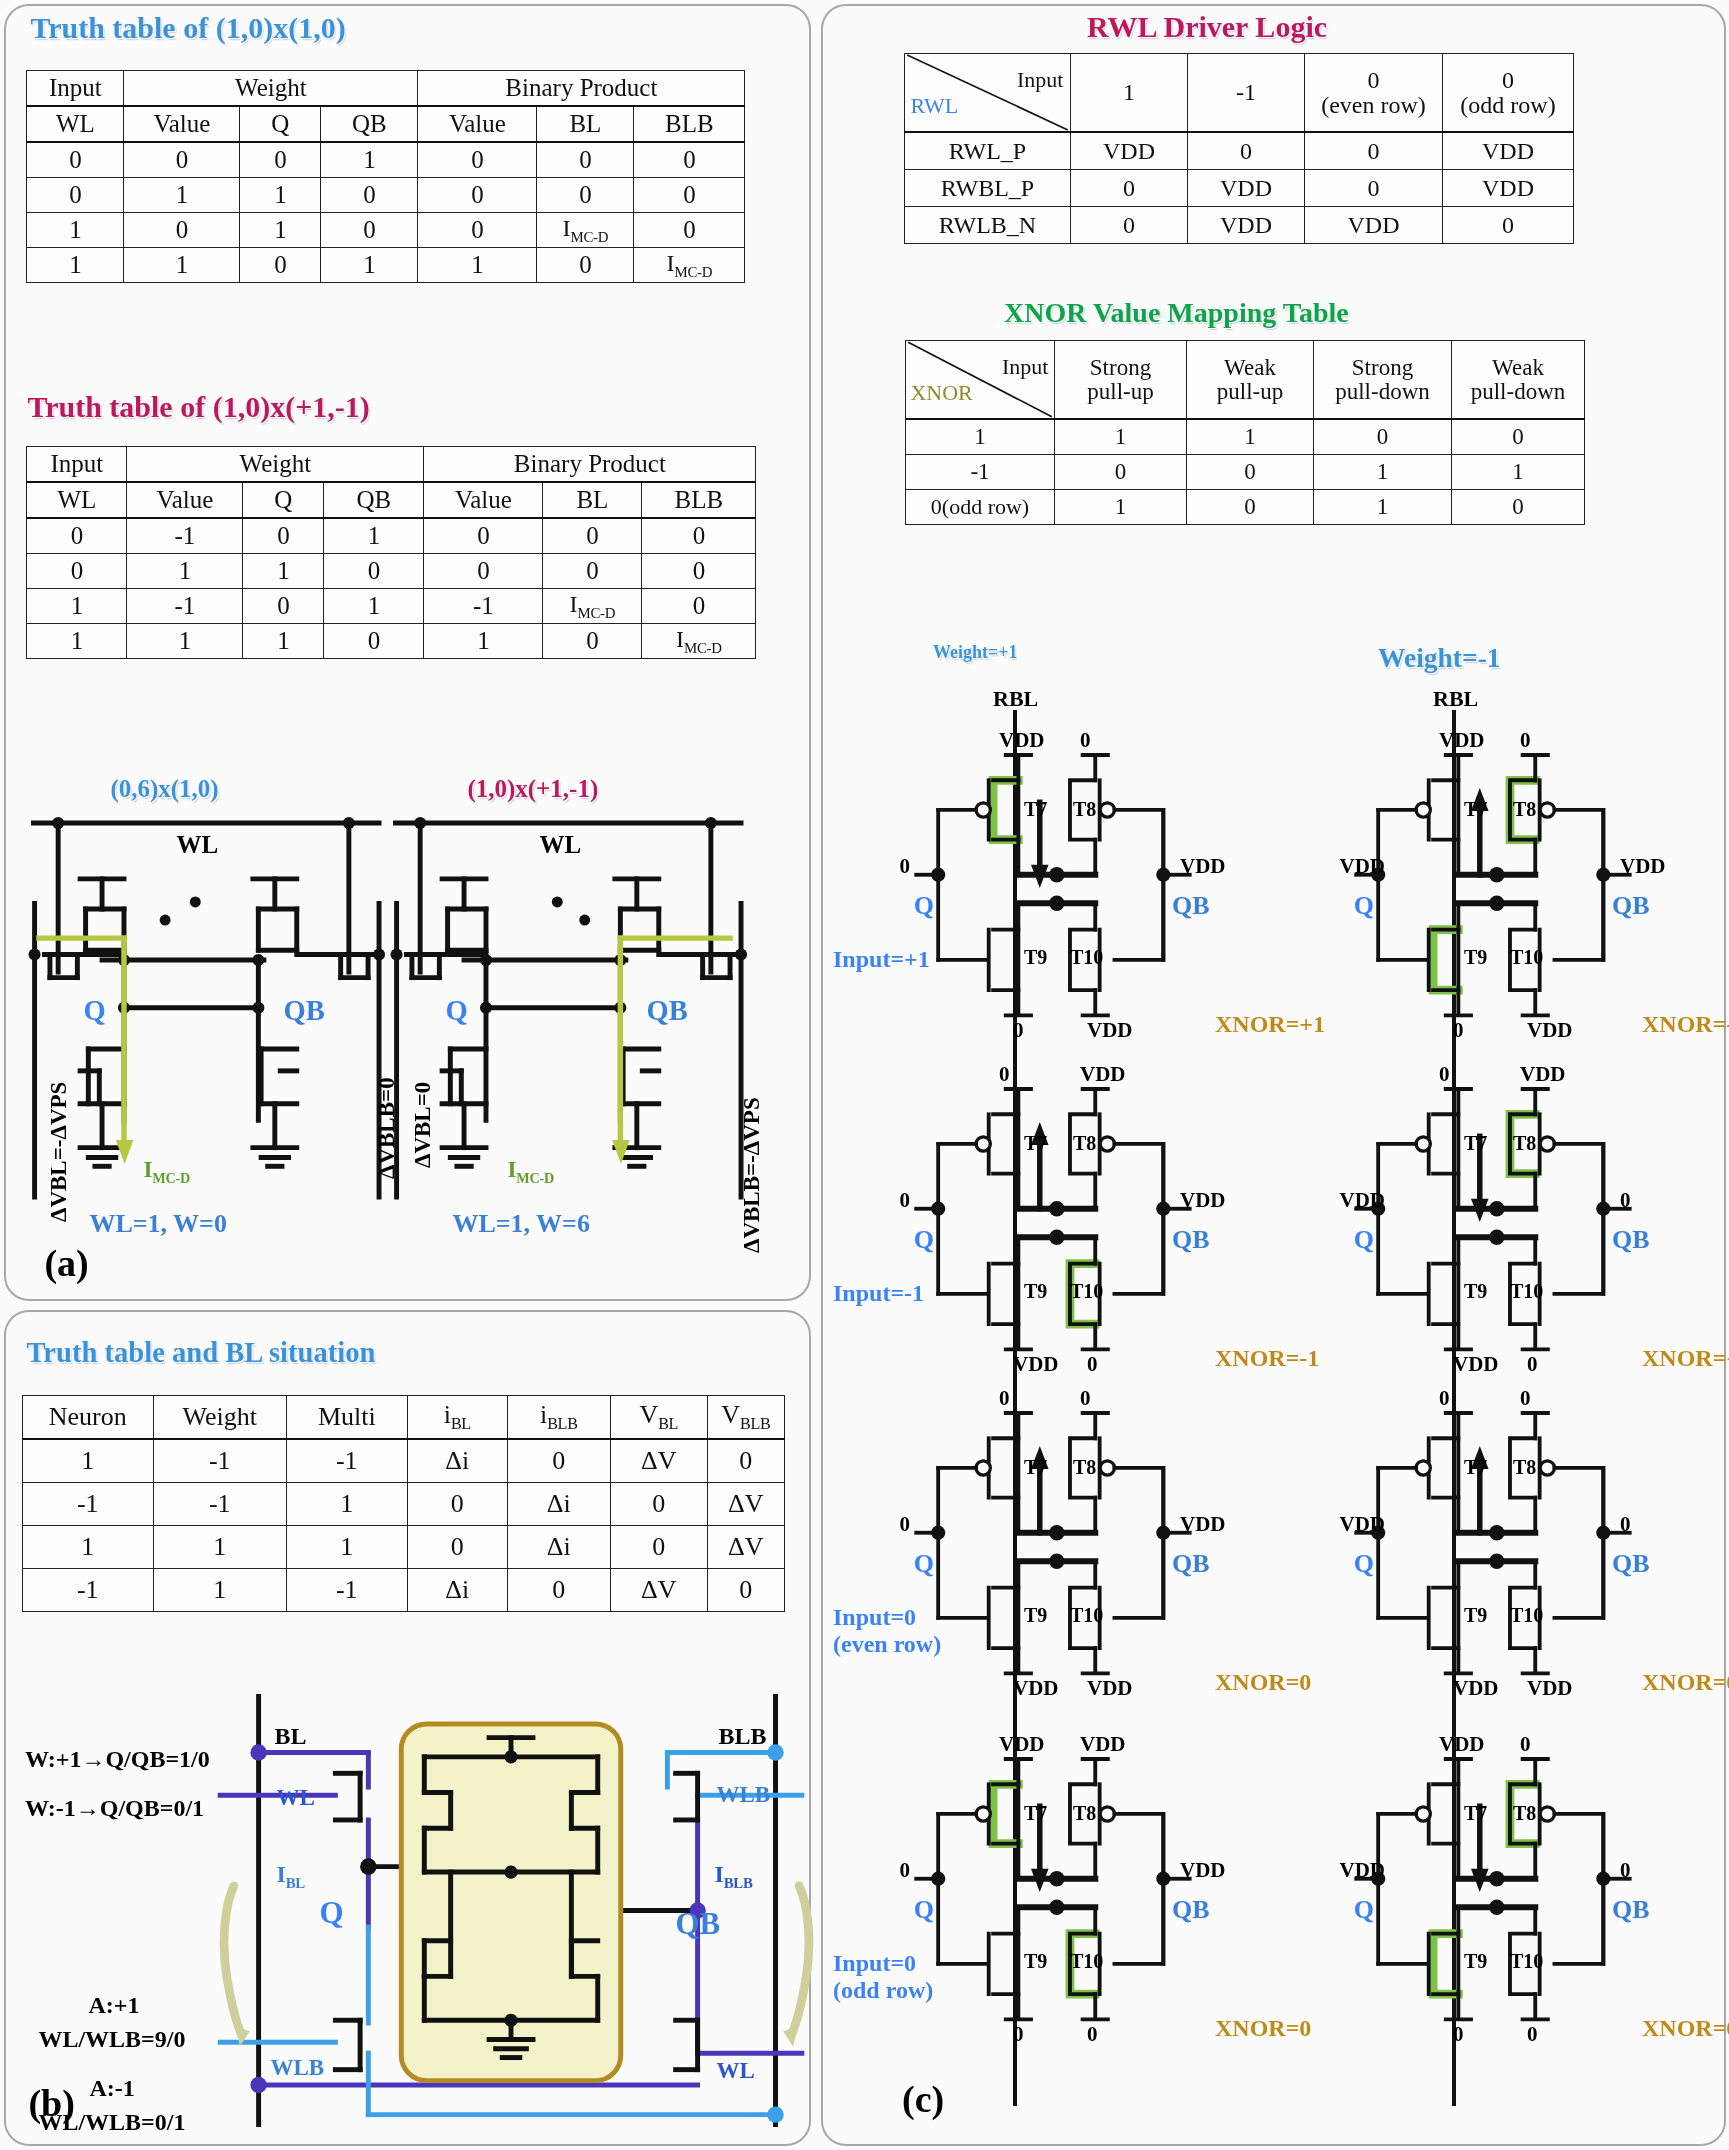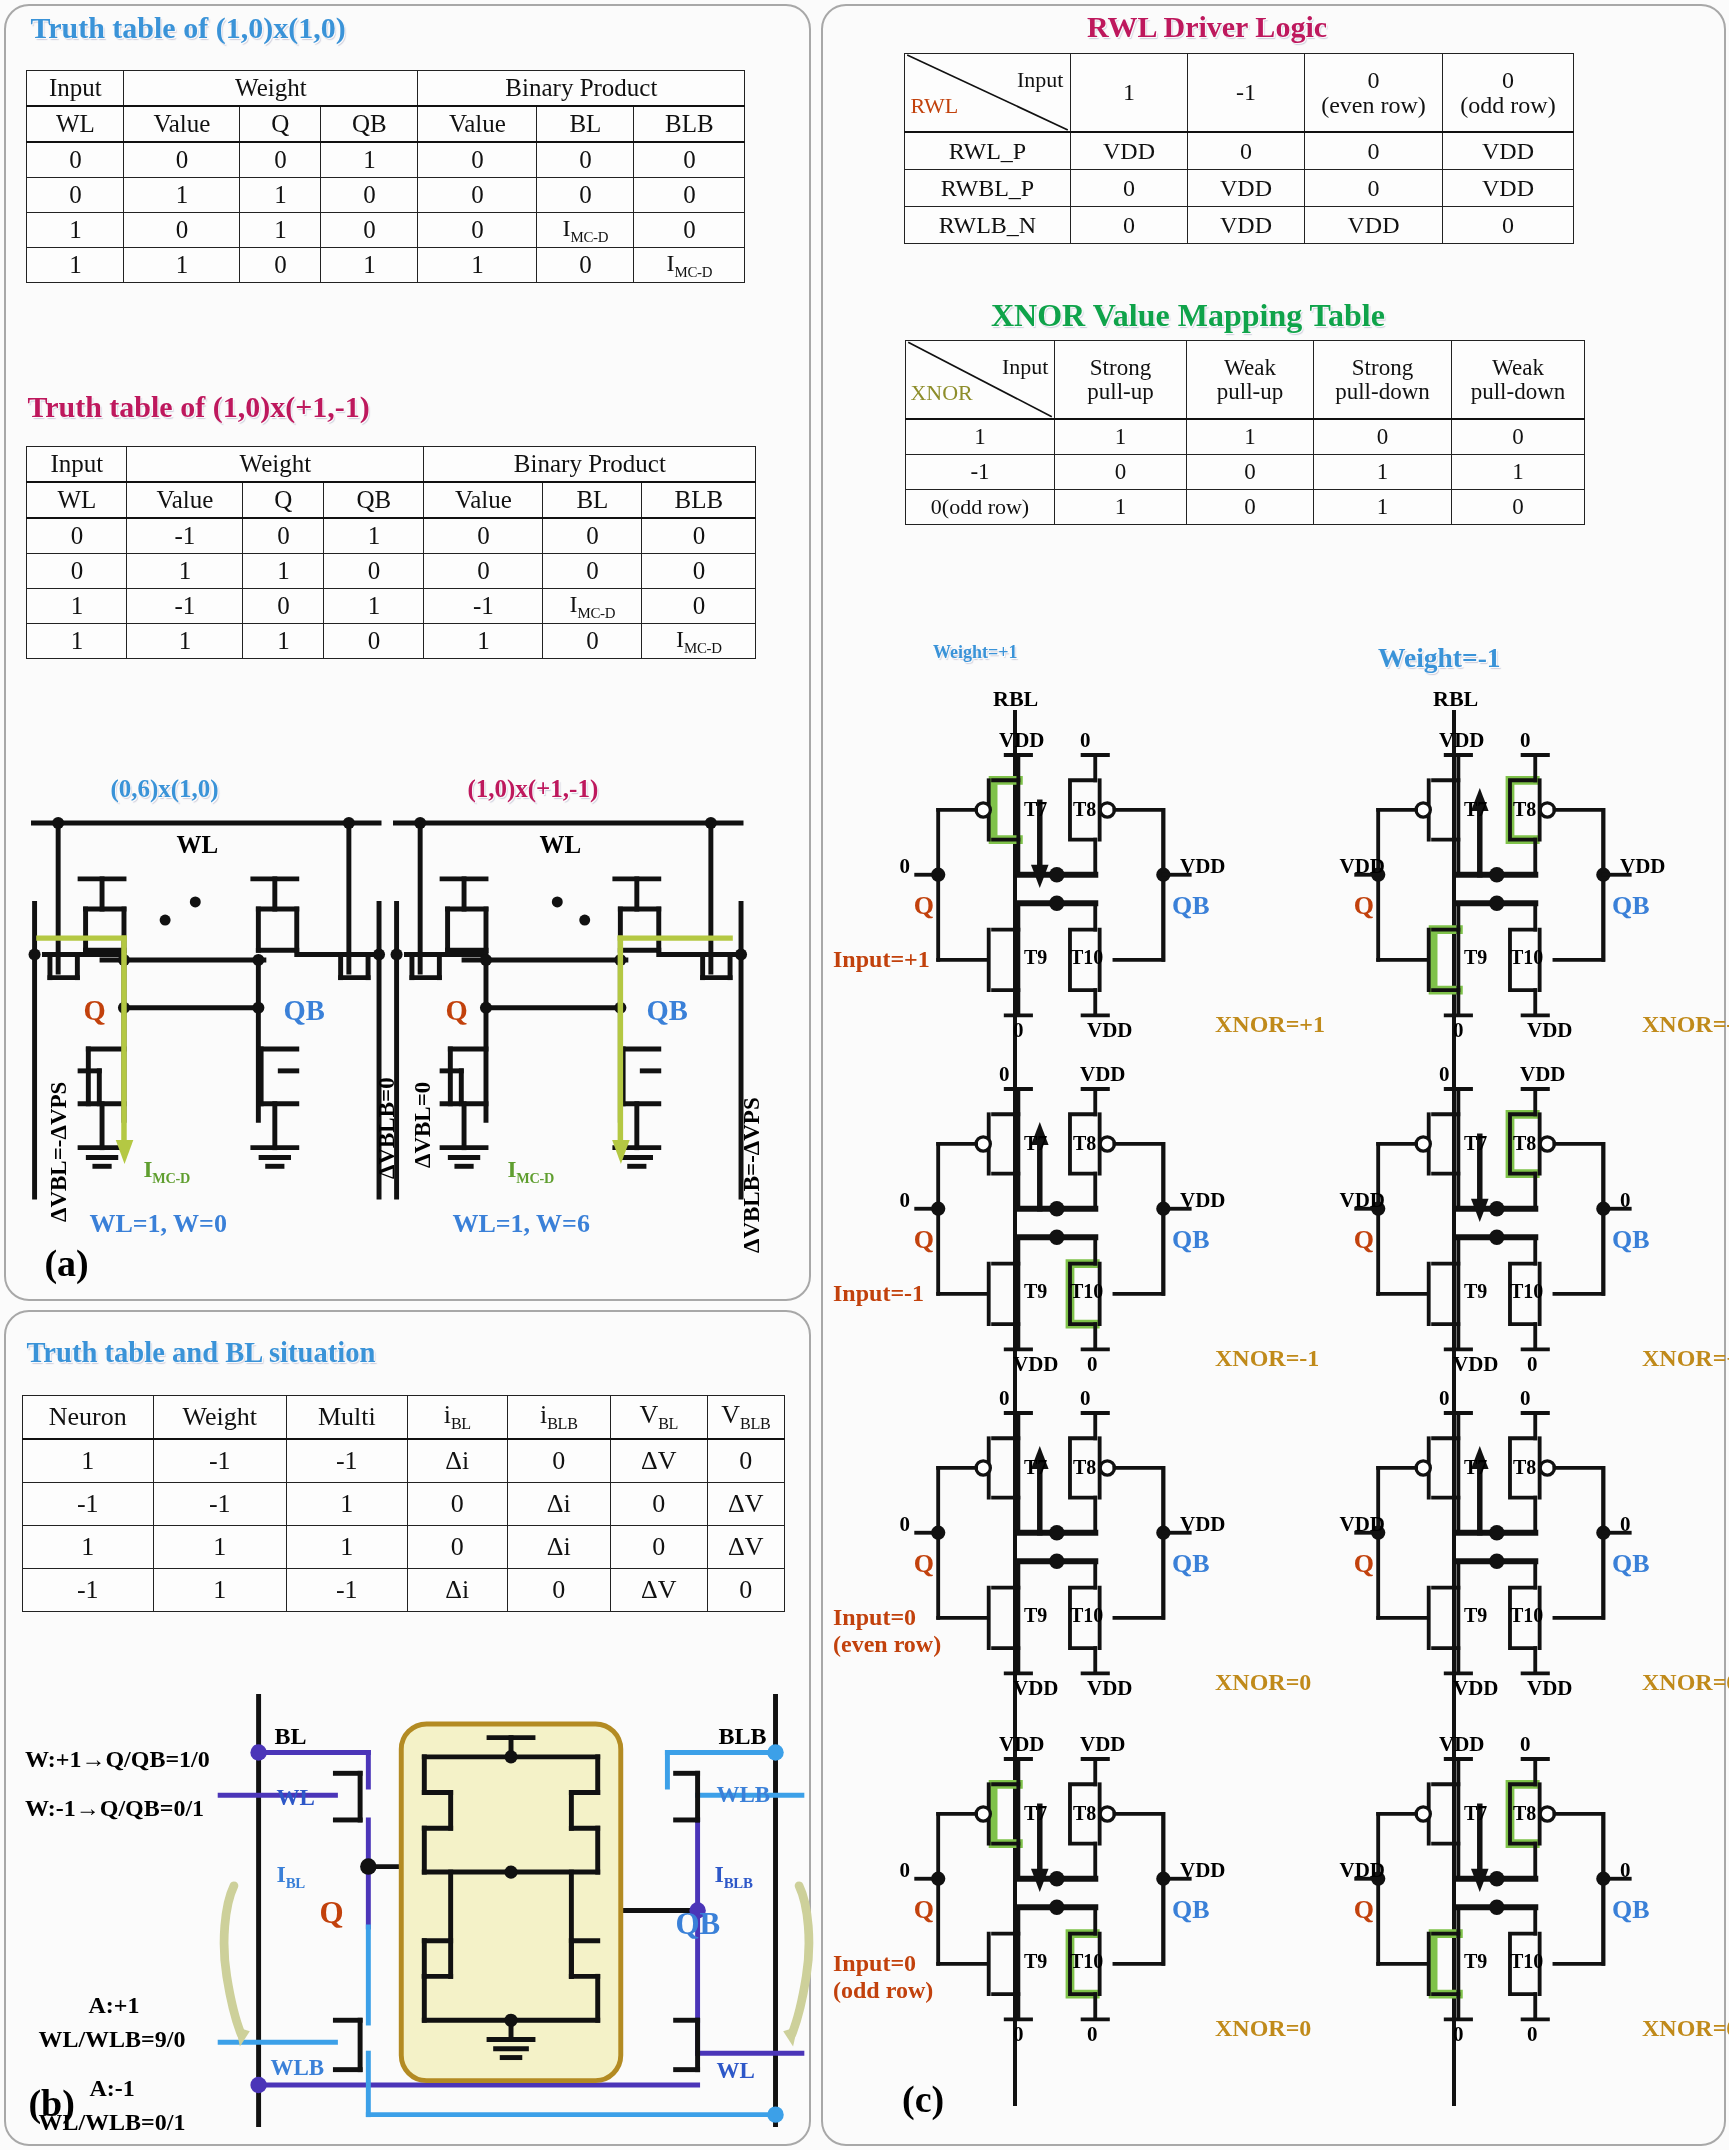--- a/index.html
+++ b/index.html
@@ -16,21 +16,21 @@
   .ttl-green{color:#0fa34a;}
 
   table.t{position:absolute;border-collapse:collapse;background:#fdfdfd;}
   table.t td,table.t th{border:1.1px solid #222;text-align:center;font-weight:normal;
       font-family:"Liberation Serif",serif;color:#111;padding:0;}
   table.t .hd{border-bottom:2.2px solid #111;}
   .sub{font-size:.62em;vertical-align:sub;letter-spacing:-0.3px;}
 
   .lbl{position:absolute;white-space:nowrap;font-family:"Liberation Serif",serif;}
   .b{font-weight:bold;}
-  .red{color:#c2410c;}
+  .red{color:#3b82f6;}
   .blue{color:#3a80d8;}
   .dblue{color:#2d57c8;}
   .olive{color:#8d8d2a;}
   .gold{color:#c08a1a;}
   .grn{color:#5f9e2f;}
 
   .vline{position:absolute;background:#111;}
   .rot{transform-origin:left top;}
   svg{position:absolute;overflow:visible;}
   .wire{stroke:#111;fill:none;}
@@ -535,21 +535,21 @@
     <tr>
           <td class="red" style="height:36px;font-size:24px;">RWLB_N</td>
           <td style="font-size:24px;">0</td>
           <td style="font-size:24px;">VDD</td>
           <td style="font-size:24px;">VDD</td>
           <td style="font-size:24px;">0</td>
         </tr>
   </tbody>
     </table>
 
-  <div class="ttl ttl-green" style="left:168px;top:291px;font-size:32px;">XNOR Value Mapping Table</div>
+  <div class="ttl ttl-green" style="left:181px;top:291px;font-size:28px;">XNOR Value Mapping Table</div>
 
   <table class="t" id="tbl-xnor" style="left:82px;top:334px;width:680px;">
     <tbody>
         <tr class="hd">
       <td class="hd" style="width:148px;height:77px;position:relative;">
         <svg width="148" height="77" style="position:absolute;left:0;top:0;" viewBox="0 0 270 140">
               <line x1="4" y1="2" x2="266" y2="138" stroke="#111" stroke-width="3"></line>
             </svg>
         <div style="position:relative;text-align:right;padding-right:5.5px;font-size:22px;">Input</div>
         <div class="olive" style="position:relative;text-align:left;padding-left:4.4px;font-size:22px;">XNOR</div>

